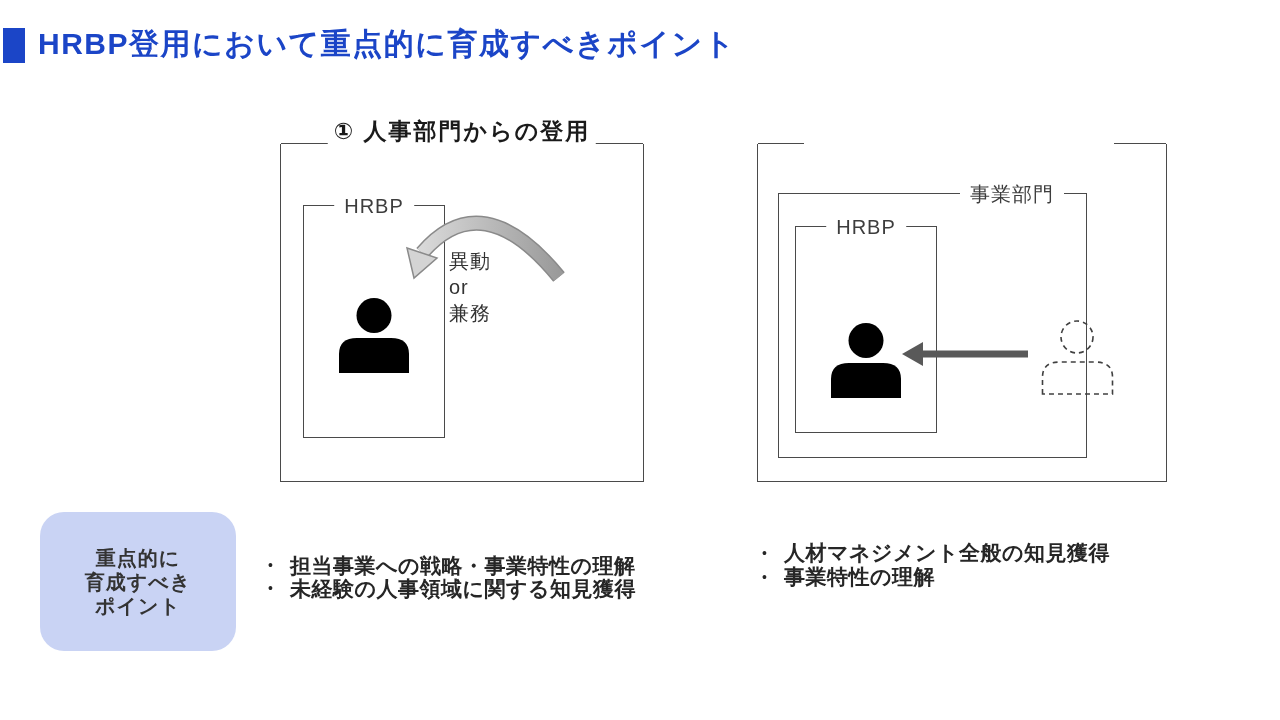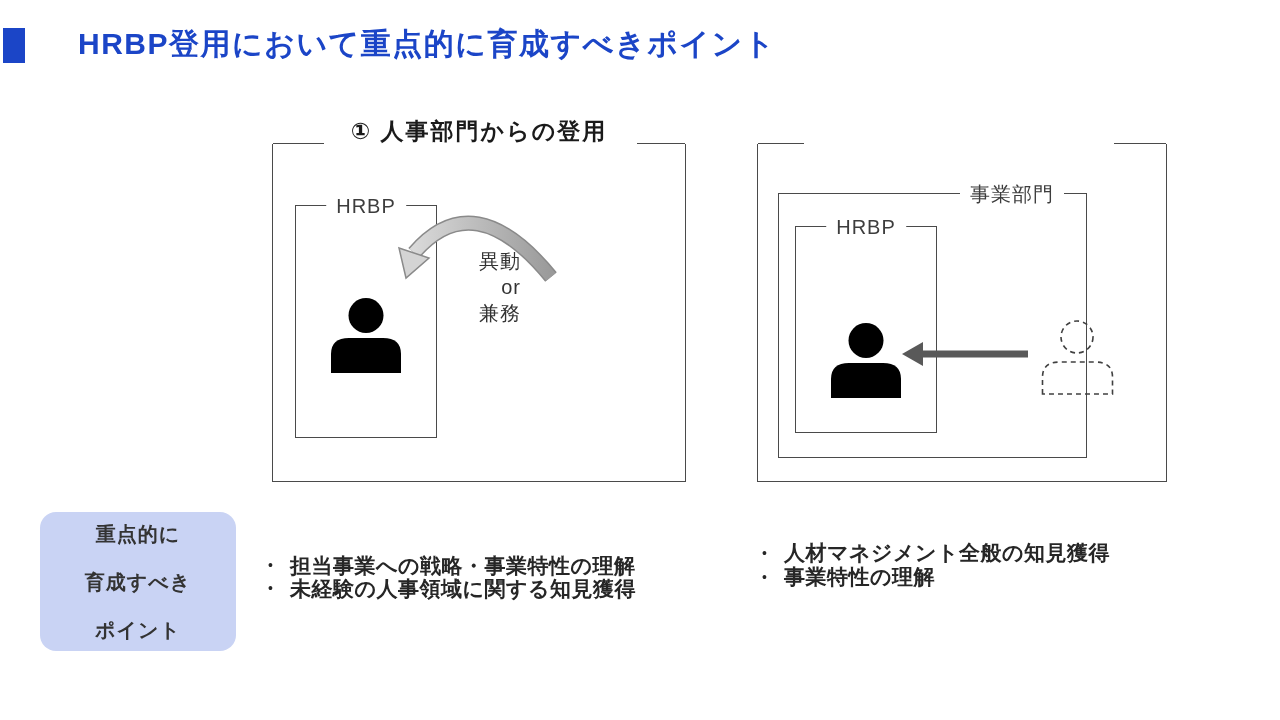--- a/index.html
+++ b/index.html
@@ -18,21 +18,21 @@
   .abs{position:absolute}
 
   
   .accent-bar{
     position:absolute;left:3px;top:28px;width:22px;height:35px;
     background:var(--accent);
   }
   .slide-title{
     position:absolute;left:38px;top:26px;
     font-size:30px;font-weight:bold;color:var(--accent);
-    letter-spacing:1.5px;white-space:nowrap;line-height:36px;margin-left:40px;
+    letter-spacing:1.5px;white-space:nowrap;line-height:36px;
   }
 
   
   .outer-box{
     position:absolute;
     border:1.5px solid var(--line);border-top:none;
   }
   .top-seg{
     position:absolute;top:-1.5px;height:0;
     border-top:1.5px solid var(--line);
@@ -49,30 +49,30 @@
     position:absolute;top:0;left:50%;transform:translate(-50%,-50%);
     background:#fff;padding:0 10px;
     font-size:20px;color:var(--label);letter-spacing:1px;
     white-space:nowrap;line-height:26px;
   }
   .box-label.right-anchored{
     left:auto;right:22px;transform:translateY(-50%);
   }
   .person{position:absolute}
   .arrow-label{
-    position:absolute;text-align:right;
+    position:absolute;text-align:left;
     font-size:20px;color:#333;letter-spacing:1px;
   }
   .arrow-label div{line-height:26px}
 
   
   .points-box{
     position:absolute;left:40px;top:512px;width:196px;height:139px;
-    background:var(--points-fill);border-radius:16px;
-    display:flex;flex-direction:column;justify-content:center;align-items:center;gap:24px;
+    background:var(--points-fill);border-radius:24px;
+    display:flex;flex-direction:column;justify-content:center;align-items:center;
   }
   .points-box div{
     font-size:20px;font-weight:bold;color:#333;line-height:24px;letter-spacing:1px;
   }
   .bullet-list{position:absolute;list-style:none}
   .bullet-item{display:flex;align-items:flex-start}
   .bullet-dot{
     flex:0 0 26px;text-align:left;padding-left:4px;
     font-size:14px;line-height:inherit;color:var(--text-dark);
   }
@@ -84,21 +84,21 @@
   .list-left .bullet-dot{line-height:23px}
   .list-right{left:758px;top:541px;line-height:24px}
   .list-right .bullet-dot{line-height:24px}
 </style>
 </head>
 <body>
 
 <div class="accent-bar"></div>
 <h1 class="slide-title">HRBP登用において重点的に育成すべきポイント</h1>
 
-<section class="outer-box" style="left:272px;top:144px;width:414px;height:338px">
+<section class="outer-box" style="left:280px;top:144px;width:364px;height:338px">
   <div class="top-seg" style="left:0;width:51px"></div>
   <div class="top-seg" style="right:0;width:48px"></div>
   <h2 class="caption">① 人事部門からの登用</h2>
 
   <div class="inner-box" style="left:22px;top:61px;width:142px;height:233px">
     <span class="box-label">HRBP</span>
     <svg class="person" style="left:33px;top:92px" width="74" height="75" viewBox="0 0 74 75">
       <circle cx="37" cy="17.5" r="17.5" fill="#000"></circle>
       <path d="M2 75 V56 Q2 40 20 40 H54 Q72 40 72 56 V75 Z" fill="#000"></path>
     </svg>

